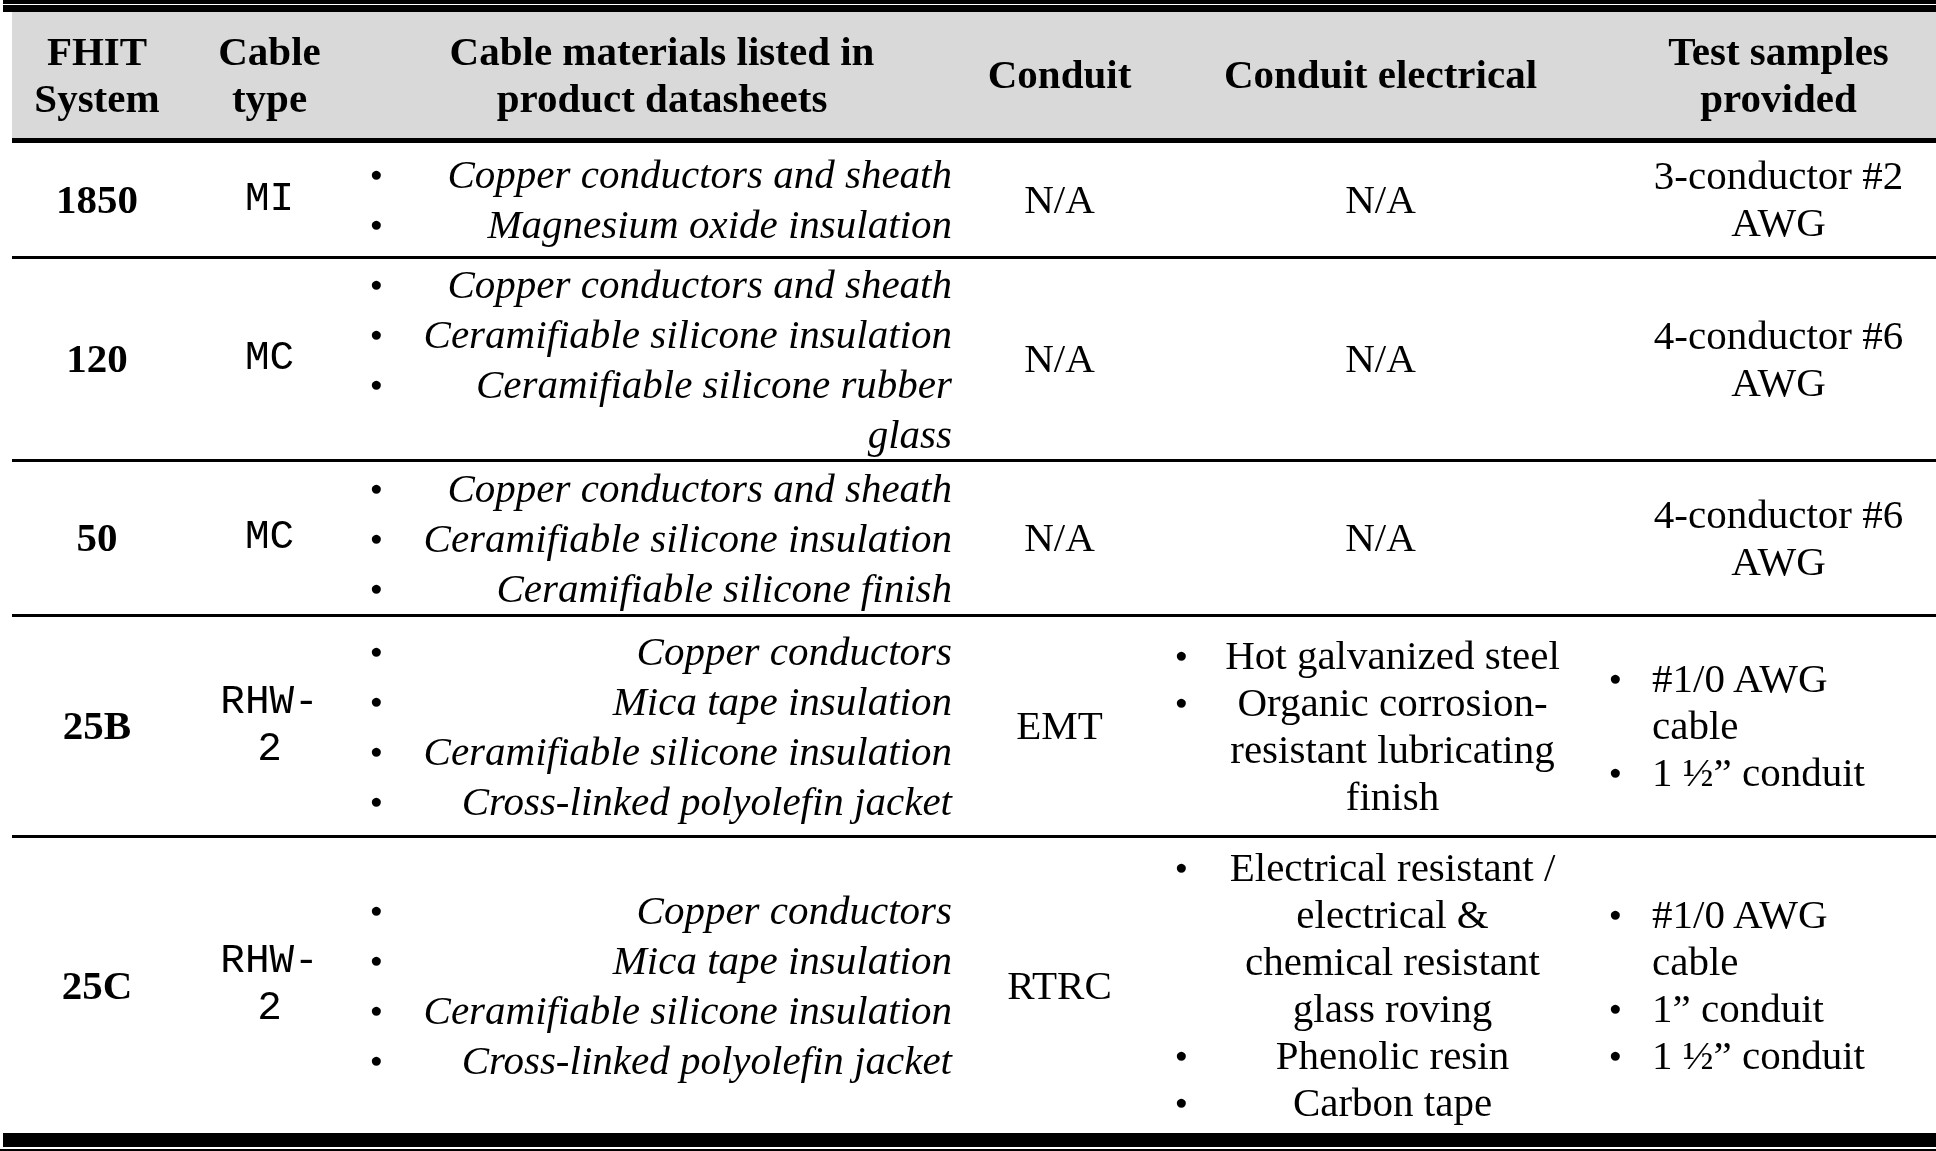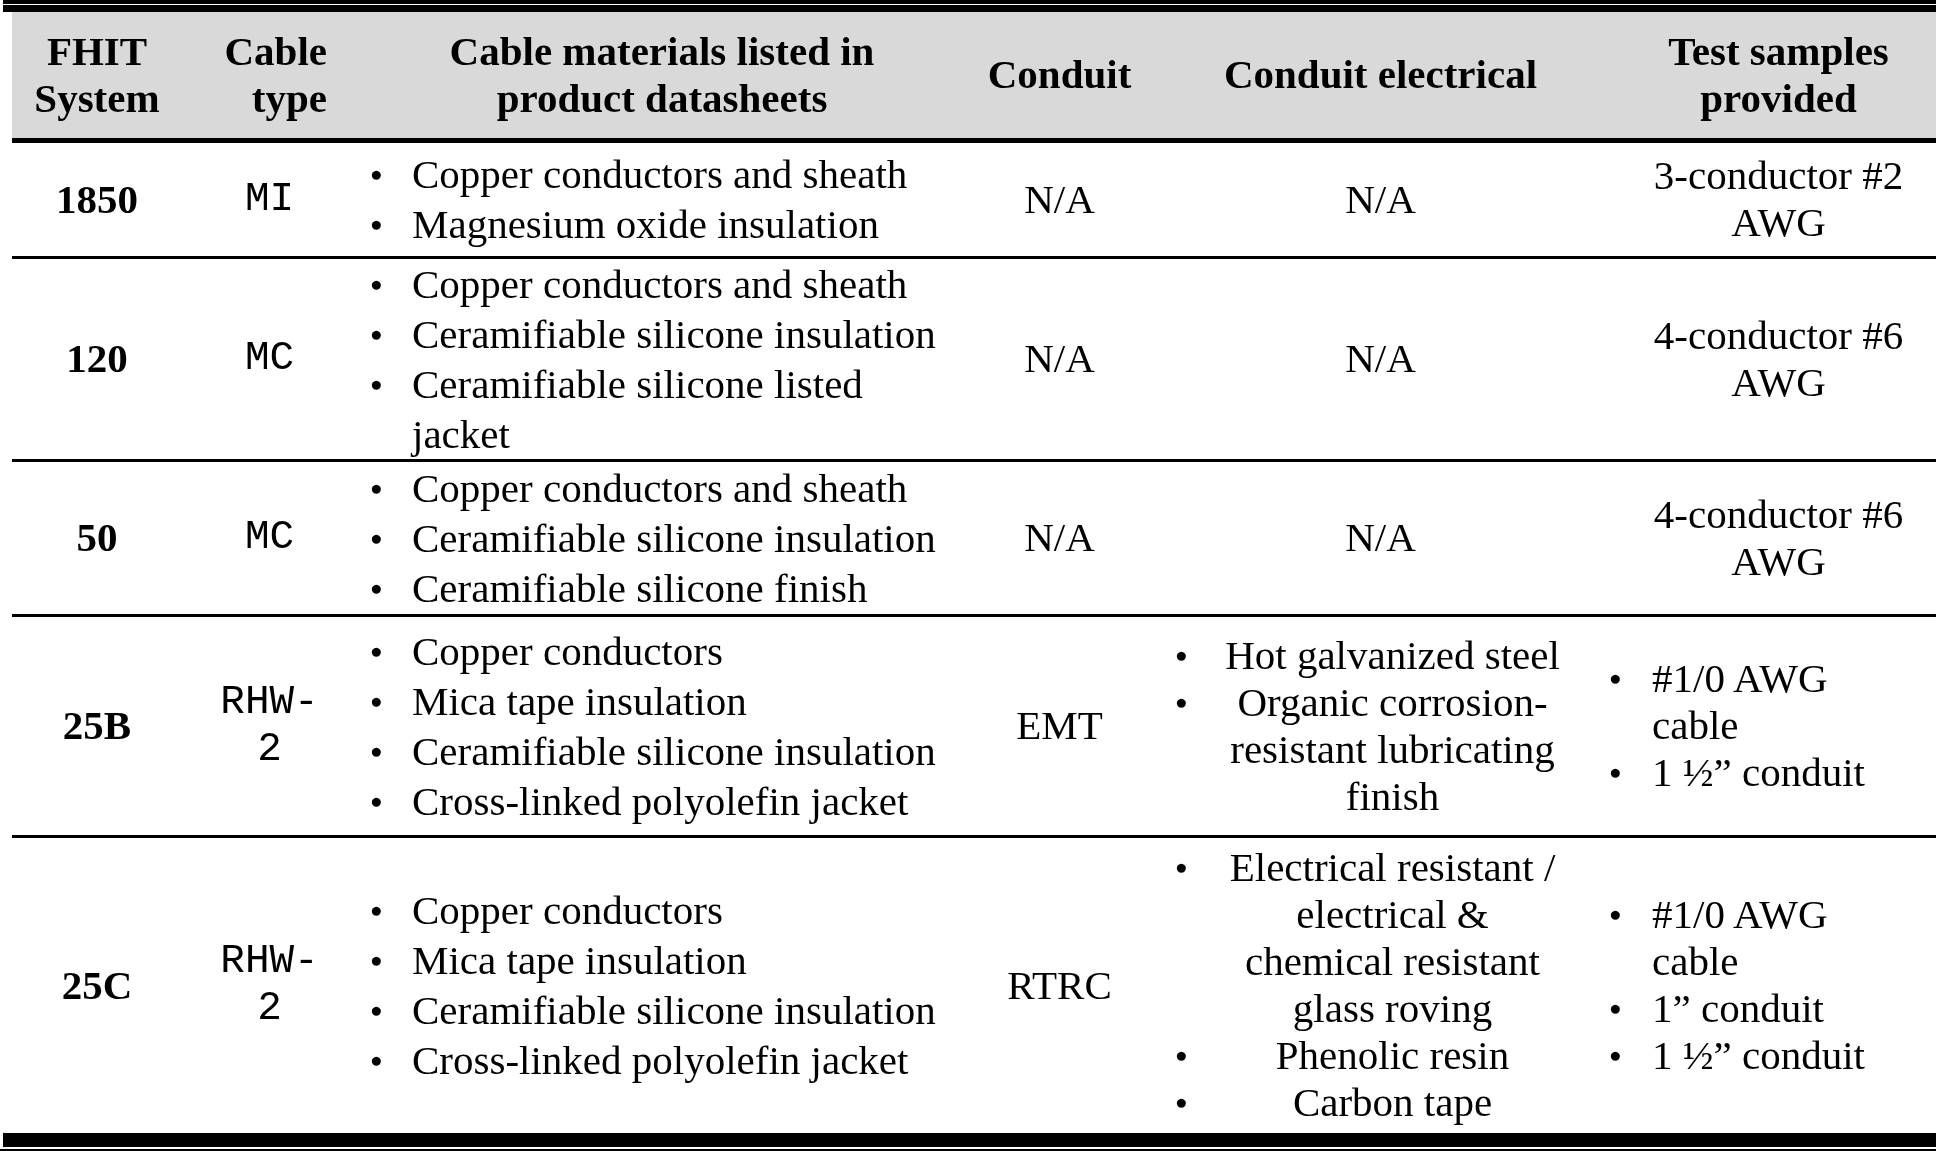--- a/index.html
+++ b/index.html
@@ -20,28 +20,28 @@
         table-layout:fixed;border-radius:15px;}
   th,td{vertical-align:middle;text-align:center;font-size:41px;line-height:47px;
         padding:0;font-weight:normal;}
   thead tr{height:128px;}
   thead th{background:#d9d9d9;font-weight:bold;border-bottom:5px solid #000;}
   tbody td{border-bottom:3px solid #000;}
   tr.r1{height:117px;} tr.r2{height:203px;} tr.r3{height:155px;}
   tr.r4{height:221px;} tr.r5{height:297px;}
   tr.r5 td{border-bottom:none;}
 
-  th.h2{padding:4px 30px;text-align:right;}
+  th.h2{padding:4px 30px;}
   th.h3{padding:0 20px;}
   th.h6{padding:0 10px;}
   td.c1{font-weight:bold;}
   td.c2{padding:0 30px;font-family:Liberation Mono, monospace;}
   td.c6c{padding:0 10px;}
 
-  td.c3{padding:0 15px 0 10px;text-align:left;}
+  td.c3{padding:0 15px 0 10px;text-align:right;font-style:italic;}
   td.c5l{padding:0 45px 0 10px;text-align:center;}
   td.c6l{padding:0 35px 0 0;text-align:left;}
 
   .li{position:relative;}
   .li::before{content:"\25CF";position:absolute;font-size:21px;left:3px;}
   td.c3 .li{padding-left:45px;line-height:50px;}
   td.c3 .li::before{left:3px;}
   td.c5l .li{padding-left:59px;line-height:47px;}
   td.c5l .li::before{left:13px;}
   td.c6l .li{padding-left:43px;line-height:47px;}
@@ -87,21 +87,21 @@
         <td class="c4">N/A</td>
         <td class="c5">N/A</td>
         <td class="c6c">3-conductor #2 AWG</td>
       </tr>
       <tr class="r2">
         <td class="c1">120</td>
         <td class="c2">MC</td>
         <td class="c3">
             <div class="li">Copper conductors and sheath</div>
             <div class="li">Ceramifiable silicone insulation</div>
-            <div class="li">Ceramifiable silicone listed jacket</div>
+            <div class="li">Ceramifiable silicone rubber glass</div>
           </td>
         <td class="c4">N/A</td>
         <td class="c5">N/A</td>
         <td class="c6c">4-conductor #6 AWG</td>
       </tr>
       <tr class="r3">
         <td class="c1">50</td>
         <td class="c2">MC</td>
         <td class="c3">
             <div class="li">Copper conductors and sheath</div>

